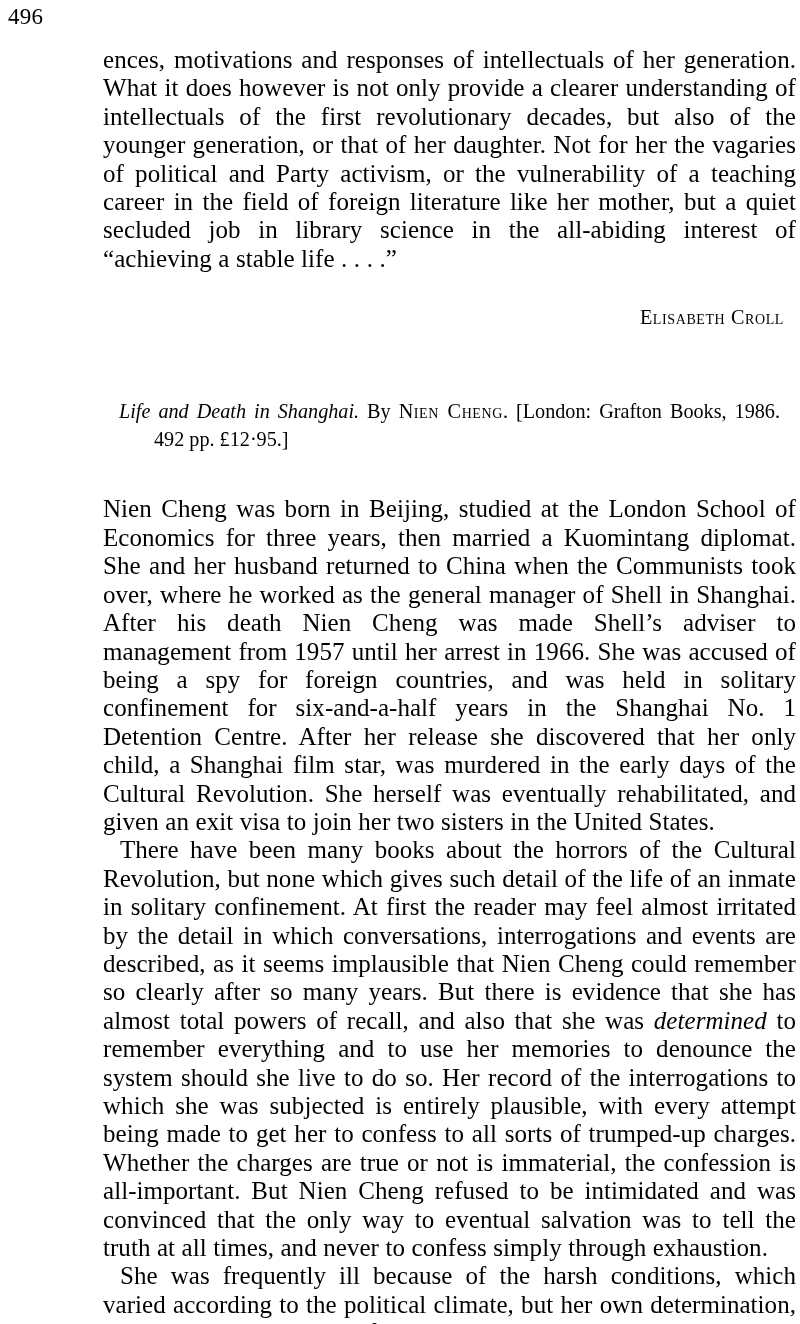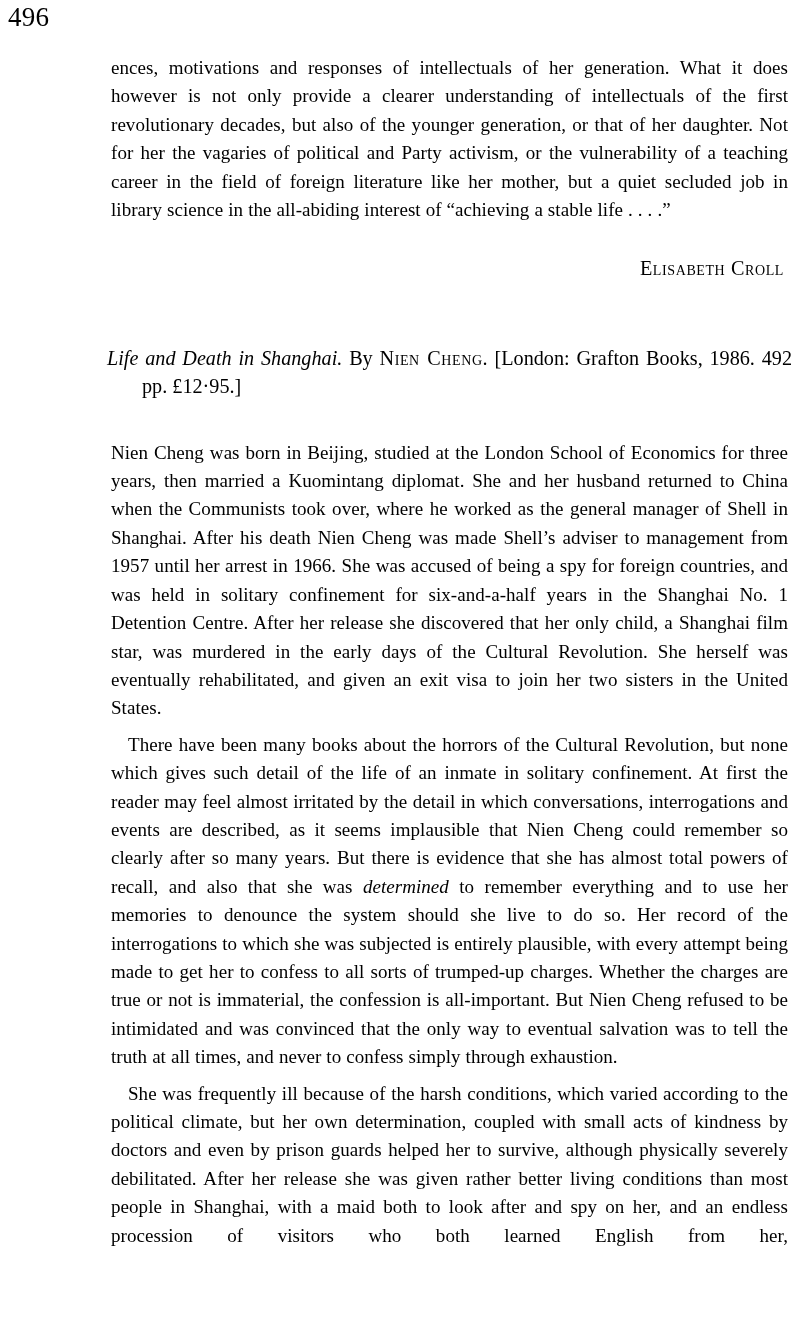--- a/index.html
+++ b/index.html
@@ -26,21 +26,21 @@
     position: absolute;
     top: 2px;
     left: 0;
     width: 800px;
     height: 34px;
   }
   .folio {
     position: absolute;
     left: 8px;
     top: 0;
-    font-size: 27px;
+    font-size: 23px;
     line-height: 30px;
     letter-spacing: 0.2px;
   }
   .journal-title {
     position: absolute;
     left: 104px;
     top: 0;
     font-size: 21px;
     line-height: 30px;
     letter-spacing: 0.1px;
@@ -48,22 +48,22 @@
 
   
   .column {
     position: absolute;
     left: 103px;
     top: 46px;
     width: 693px;
   }
 
   p.body {
-    margin: 8px;
-    font-size: 19px;
+    margin: 0;
+    font-size: 25px;
     line-height: 28.4px;
     text-align: justify;
     text-justify: inter-word;
     letter-spacing: 0.05px;
     word-spacing: 0.2px;
     hyphens: none;
   }
   p.body.indent {
     text-indent: 17px;
   }
@@ -85,21 +85,21 @@
     font-size: 20.2px;
     line-height: 28.4px;
   }
   .smallcaps {
     font-variant: small-caps;
     letter-spacing: 0.6px;
   }
 
   
   .citation {
-    margin: 4px;
+    margin: 16px;
     padding-top: 49px;
     font-size: 20.2px;
     line-height: 28.4px;
     text-align: justify;
     padding-left: 35px;
     text-indent: -35px;
   }
   .citation .title-italic {
     font-style: italic;
   }

